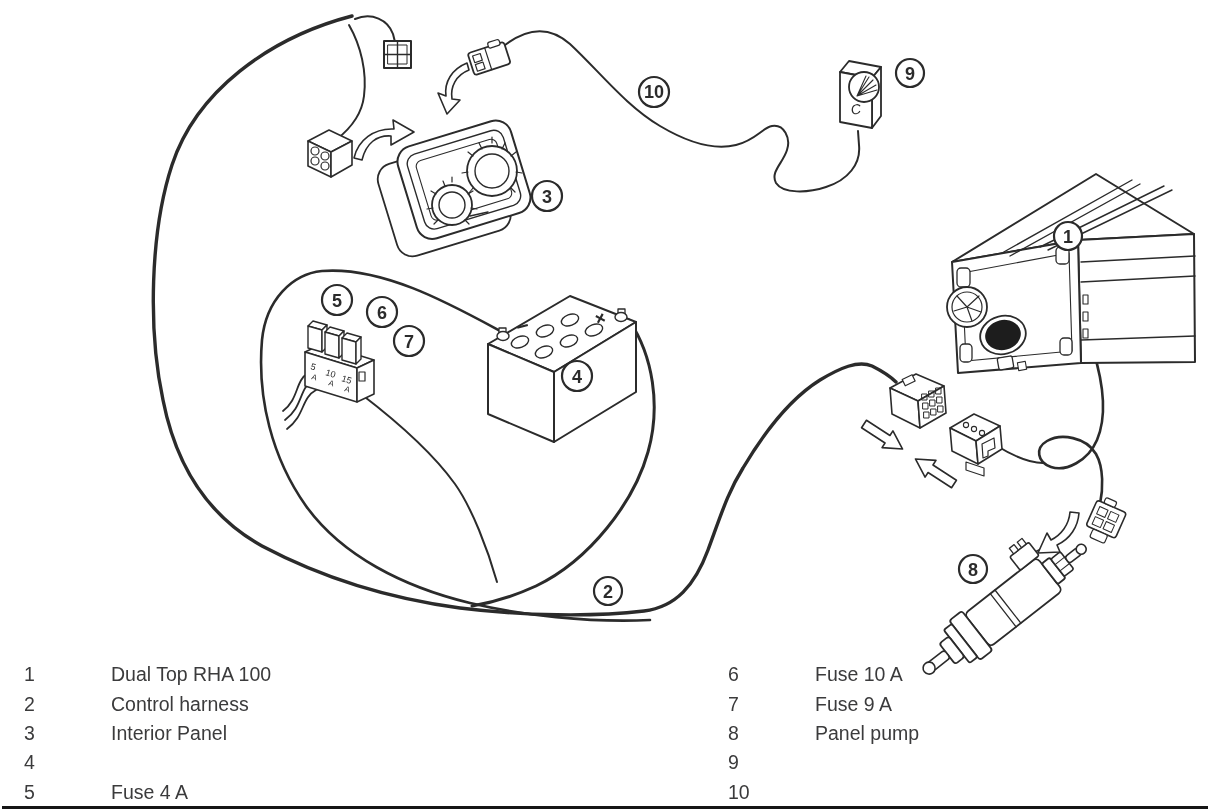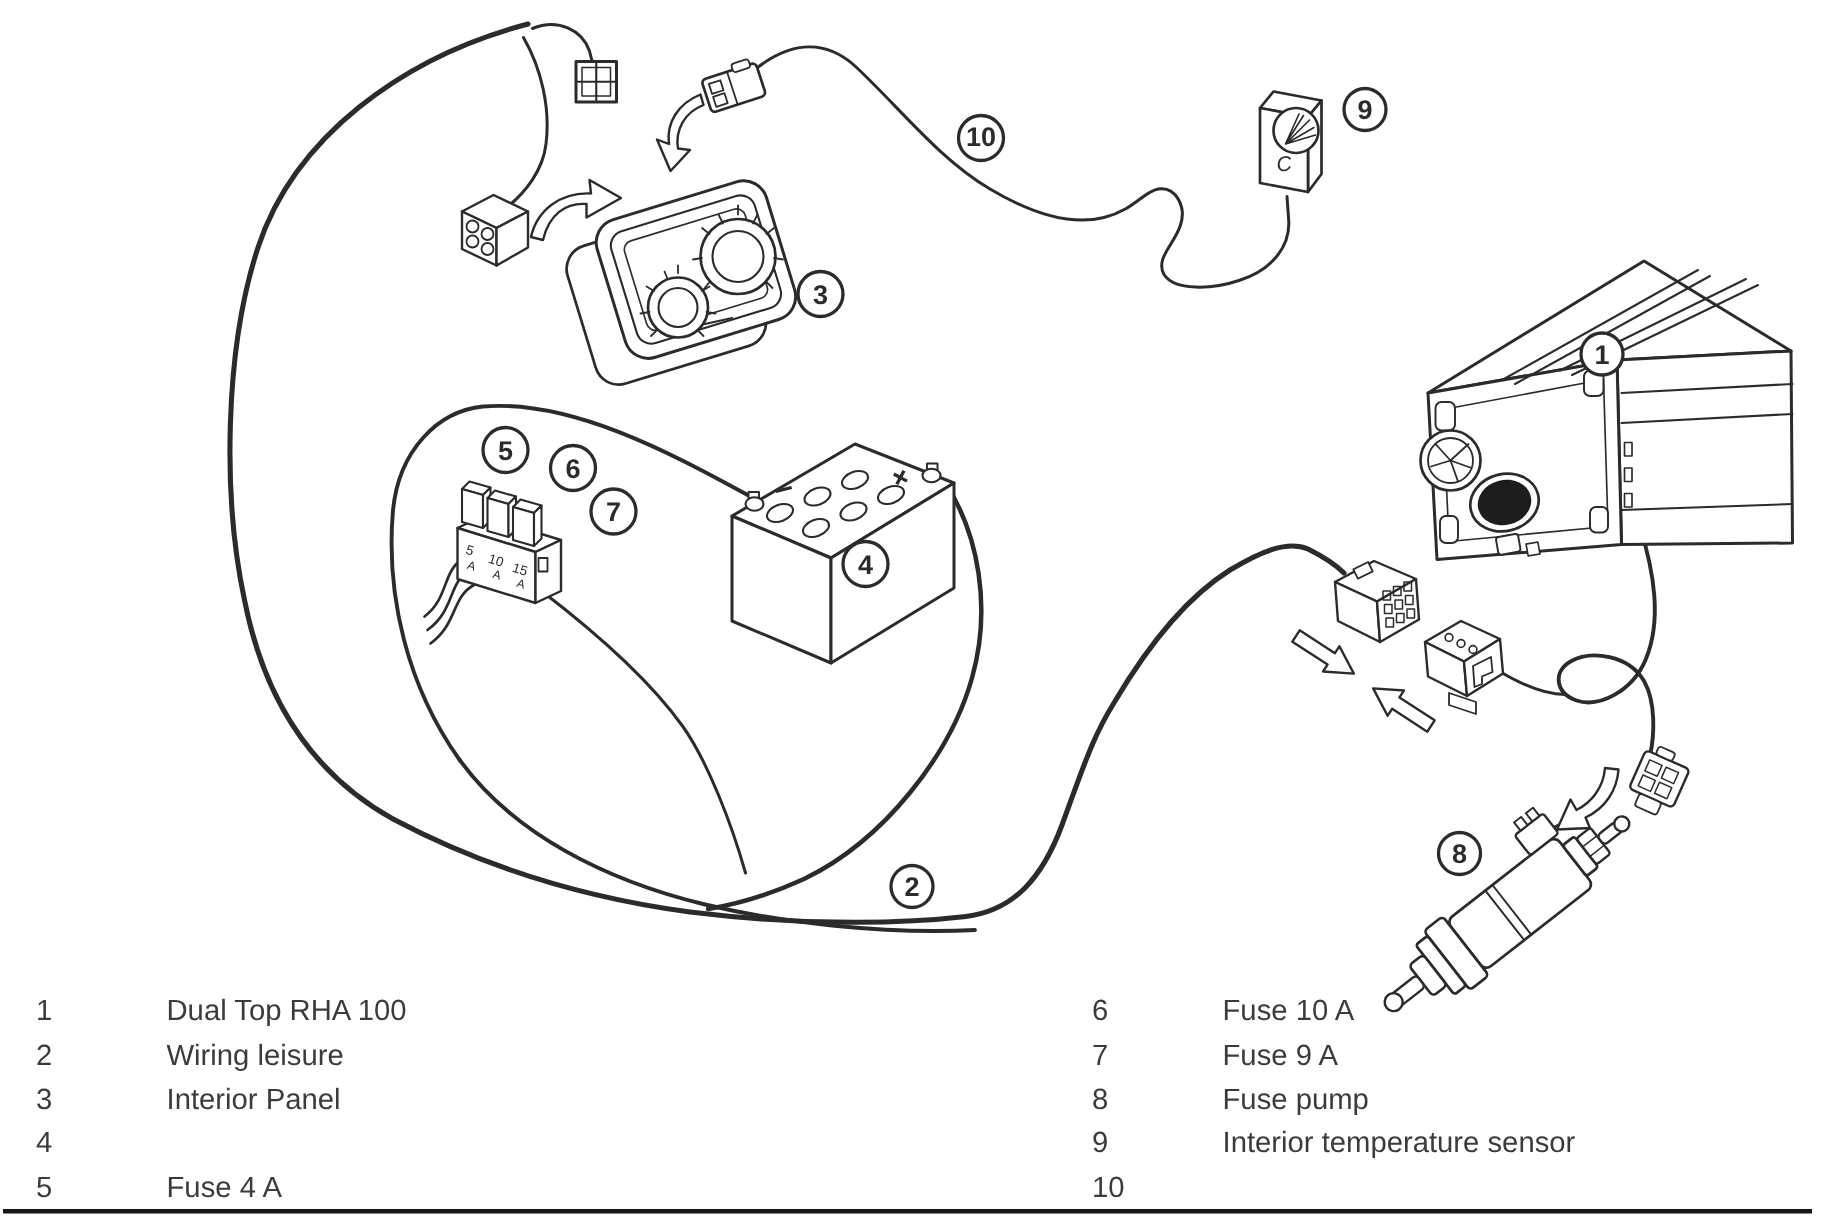--- a/index.html
+++ b/index.html
@@ -334,21 +334,21 @@
   </g>
 </svg>
 
   <div class="legend legend-left">
     <div class="lrow">
       <span class="lnum">1</span>
       <span class="llabel">Dual Top RHA 100</span>
     </div>
     <div class="lrow">
       <span class="lnum">2</span>
-      <span class="llabel">Wiring leisure</span>
+      <span class="llabel">Control harness</span>
     </div>
     <div class="lrow">
       <span class="lnum">3</span>
       <span class="llabel">Interior Panel</span>
     </div>
     <div class="lrow">
       <span class="lnum">4</span>
     </div>
     <div class="lrow">
       <span class="lnum">5</span>
@@ -360,25 +360,24 @@
     <div class="lrow">
       <span class="lnum">6</span>
       <span class="llabel">Fuse 10 A</span>
     </div>
     <div class="lrow">
       <span class="lnum">7</span>
       <span class="llabel">Fuse 9 A</span>
     </div>
     <div class="lrow">
       <span class="lnum">8</span>
-      <span class="llabel">Fuse pump</span>
+      <span class="llabel">Panel pump</span>
     </div>
     <div class="lrow">
       <span class="lnum">9</span>
-      <span class="llabel">Interior temperature sensor</span>
     </div>
     <div class="lrow">
       <span class="lnum">10</span>
     </div>
   </div>
 
   <div id="bottom-rule"></div>
 </div>
 
 </body></html>

